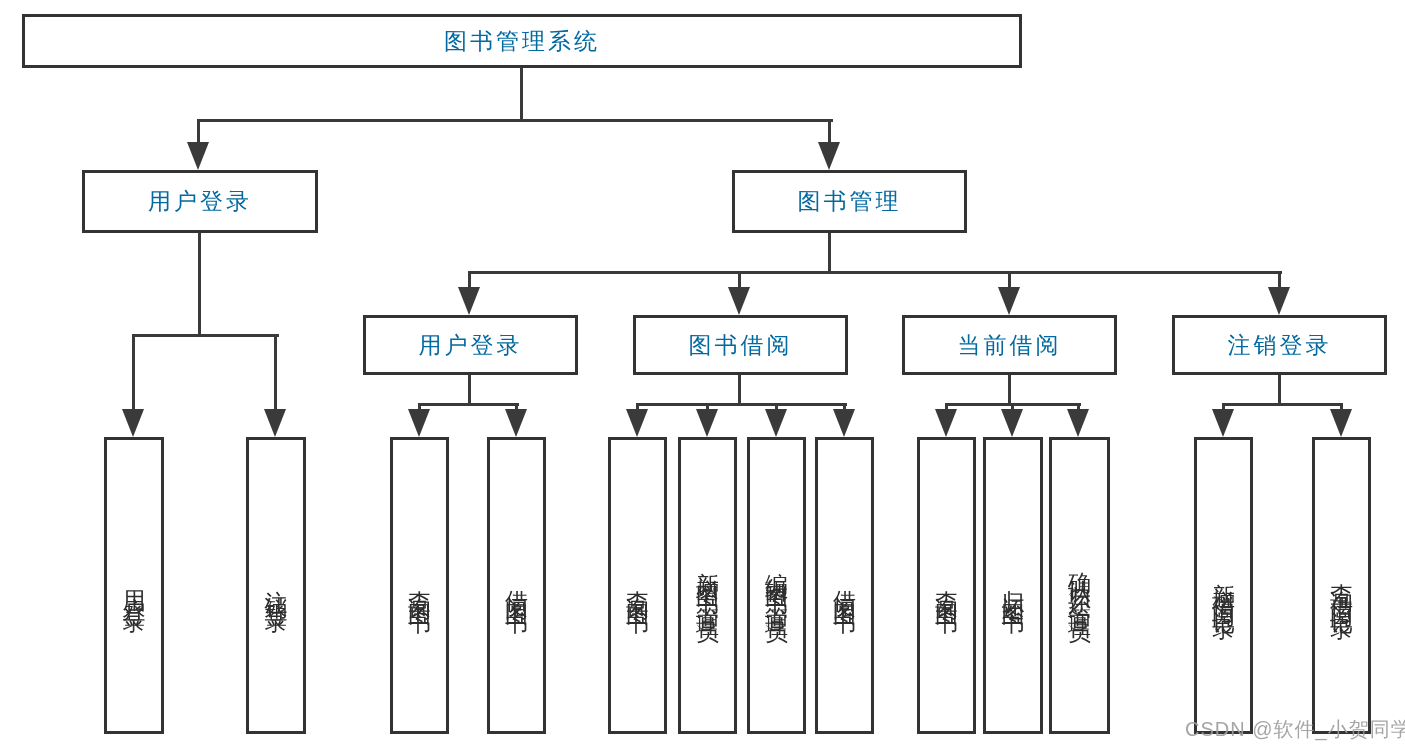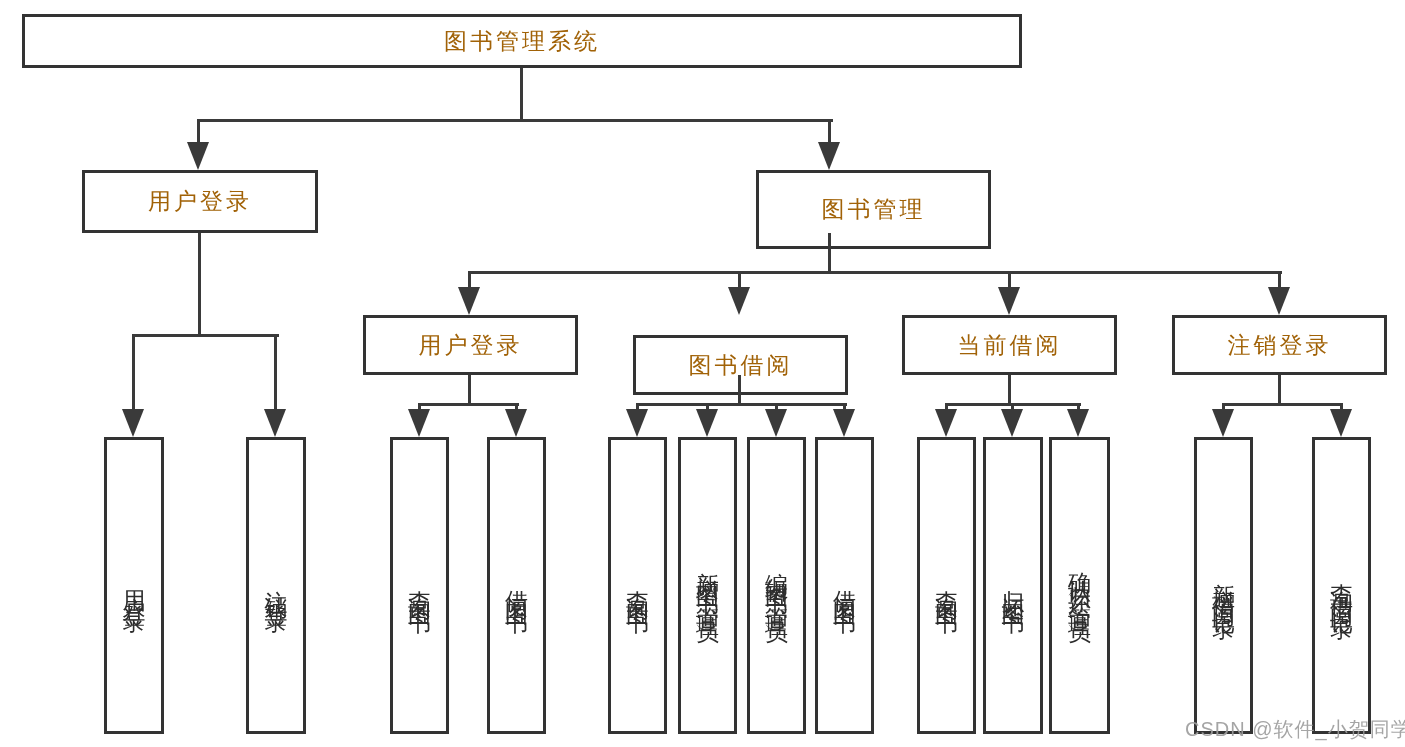--- a/index.html
+++ b/index.html
@@ -3,21 +3,21 @@
 <meta charset="utf-8">
 <style>
   html,body{margin:0;padding:0;background:#ffffff;}
   body{width:1405px;height:747px;position:relative;overflow:hidden;
        font-family:"Liberation Sans", sans-serif;}
   .canvas{position:absolute;left:0;top:0;width:1405px;height:747px;background:#ffffff;}
 
   
   .hbox{position:absolute;background:#ffffff;border:3px solid #333333;
         display:flex;align-items:center;justify-content:center;box-sizing:border-box;}
-  .hbox span{font-size:23px;letter-spacing:3px;color:#a16207;white-space:nowrap;}
+  .hbox span{font-size:23px;letter-spacing:3px;color:#0369a1;white-space:nowrap;}
 
   
   .vbox{position:absolute;top:437px;height:297px;background:#ffffff;border:3px solid #333333;
         display:flex;align-items:center;justify-content:center;box-sizing:border-box;}
   .vbox span{writing-mode:vertical-lr;text-orientation:mixed;font-size:23px;
              letter-spacing:7px;line-height:1;color:#2d2d2d;}
 
   
   .line{position:absolute;background:#3a3a3a;}
   .arrow{position:absolute;width:0;height:0;
@@ -41,21 +41,21 @@
 
   <div class="line" style="left:197px;top:122px;width:3px;height:24px;"></div>
   <div class="arrow" style="left:187px;top:142px;"></div>
 
   <div class="line" style="left:828px;top:122px;width:3px;height:24px;"></div>
   <div class="arrow" style="left:818px;top:142px;"></div>
 
   <div class="hbox" style="left:82px;top:170px;width:236px;height:63px;">
     <span>用户登录</span>
   </div>
-  <div class="hbox" style="left:756px;top:170px;width:235px;height:79px;text-align:right;">
+  <div class="hbox" style="left:732px;top:170px;width:235px;height:63px;text-align:right;">
     <span>图书管理</span>
   </div>
 
   <div class="line" style="left:198px;top:233px;width:3px;height:103px;"></div>
   <div class="line" style="left:132px;top:334px;width:147px;height:3px;"></div>
   <div class="line" style="left:132px;top:337px;width:3px;height:74px;"></div>
   <div class="arrow" style="left:122px;top:409px;"></div>
   <div class="line" style="left:274px;top:337px;width:3px;height:74px;"></div>
   <div class="arrow" style="left:264px;top:409px;"></div>
 
@@ -66,21 +66,21 @@
   <div class="line" style="left:738px;top:274px;width:3px;height:16px;"></div>
   <div class="arrow" style="left:728px;top:287px;"></div>
   <div class="line" style="left:1008px;top:274px;width:3px;height:16px;"></div>
   <div class="arrow" style="left:998px;top:287px;"></div>
   <div class="line" style="left:1278px;top:274px;width:3px;height:16px;"></div>
   <div class="arrow" style="left:1268px;top:287px;"></div>
 
   <div class="hbox" style="left:363px;top:315px;width:215px;height:60px;">
     <span>用户登录</span>
   </div>
-  <div class="hbox" style="left:633px;top:315px;width:215px;height:60px;margin-top:20px;">
+  <div class="hbox" style="left:633px;top:315px;width:215px;height:60px;">
     <span>图书借阅</span>
   </div>
   <div class="hbox" style="left:902px;top:315px;width:215px;height:60px;">
     <span>当前借阅</span>
   </div>
   <div class="hbox" style="left:1172px;top:315px;width:215px;height:60px;">
     <span>注销登录</span>
   </div>
 
   <div class="line" style="left:468px;top:375px;width:3px;height:31px;"></div>

